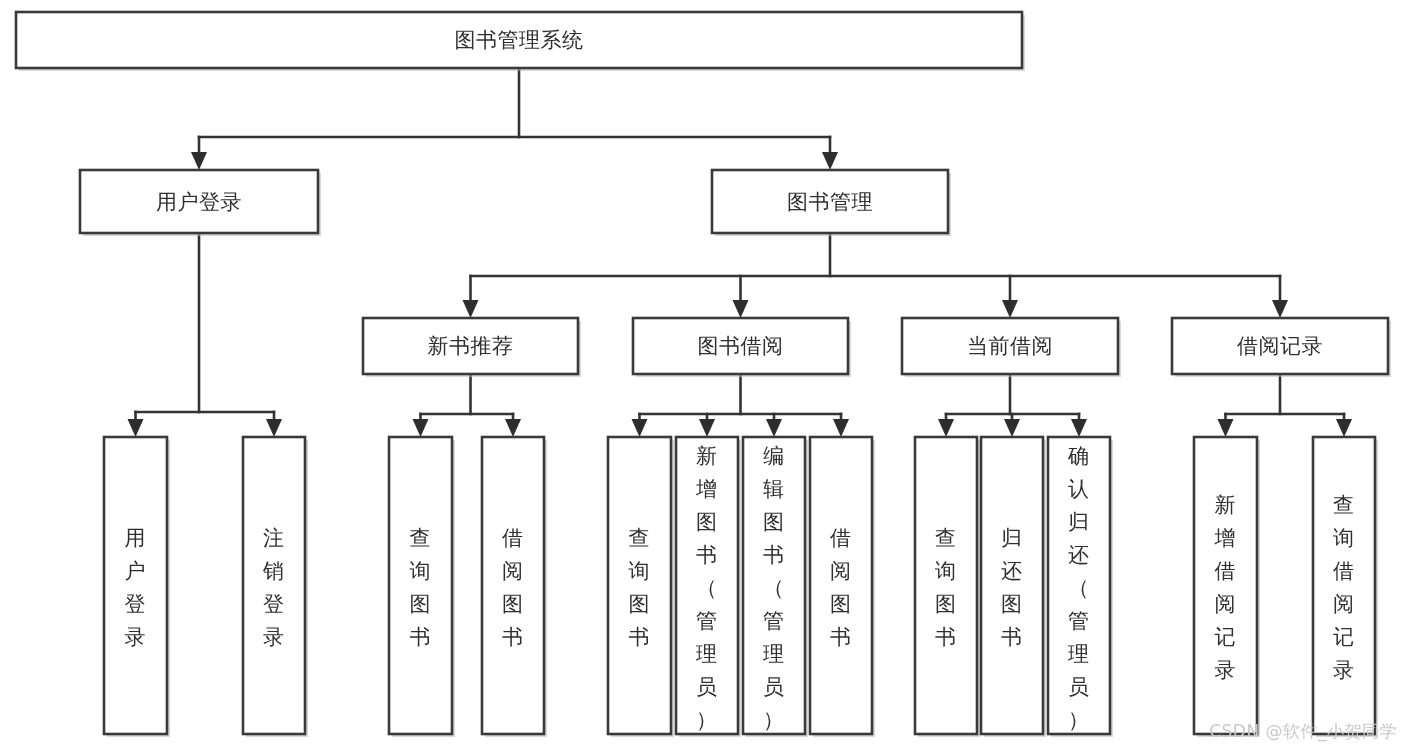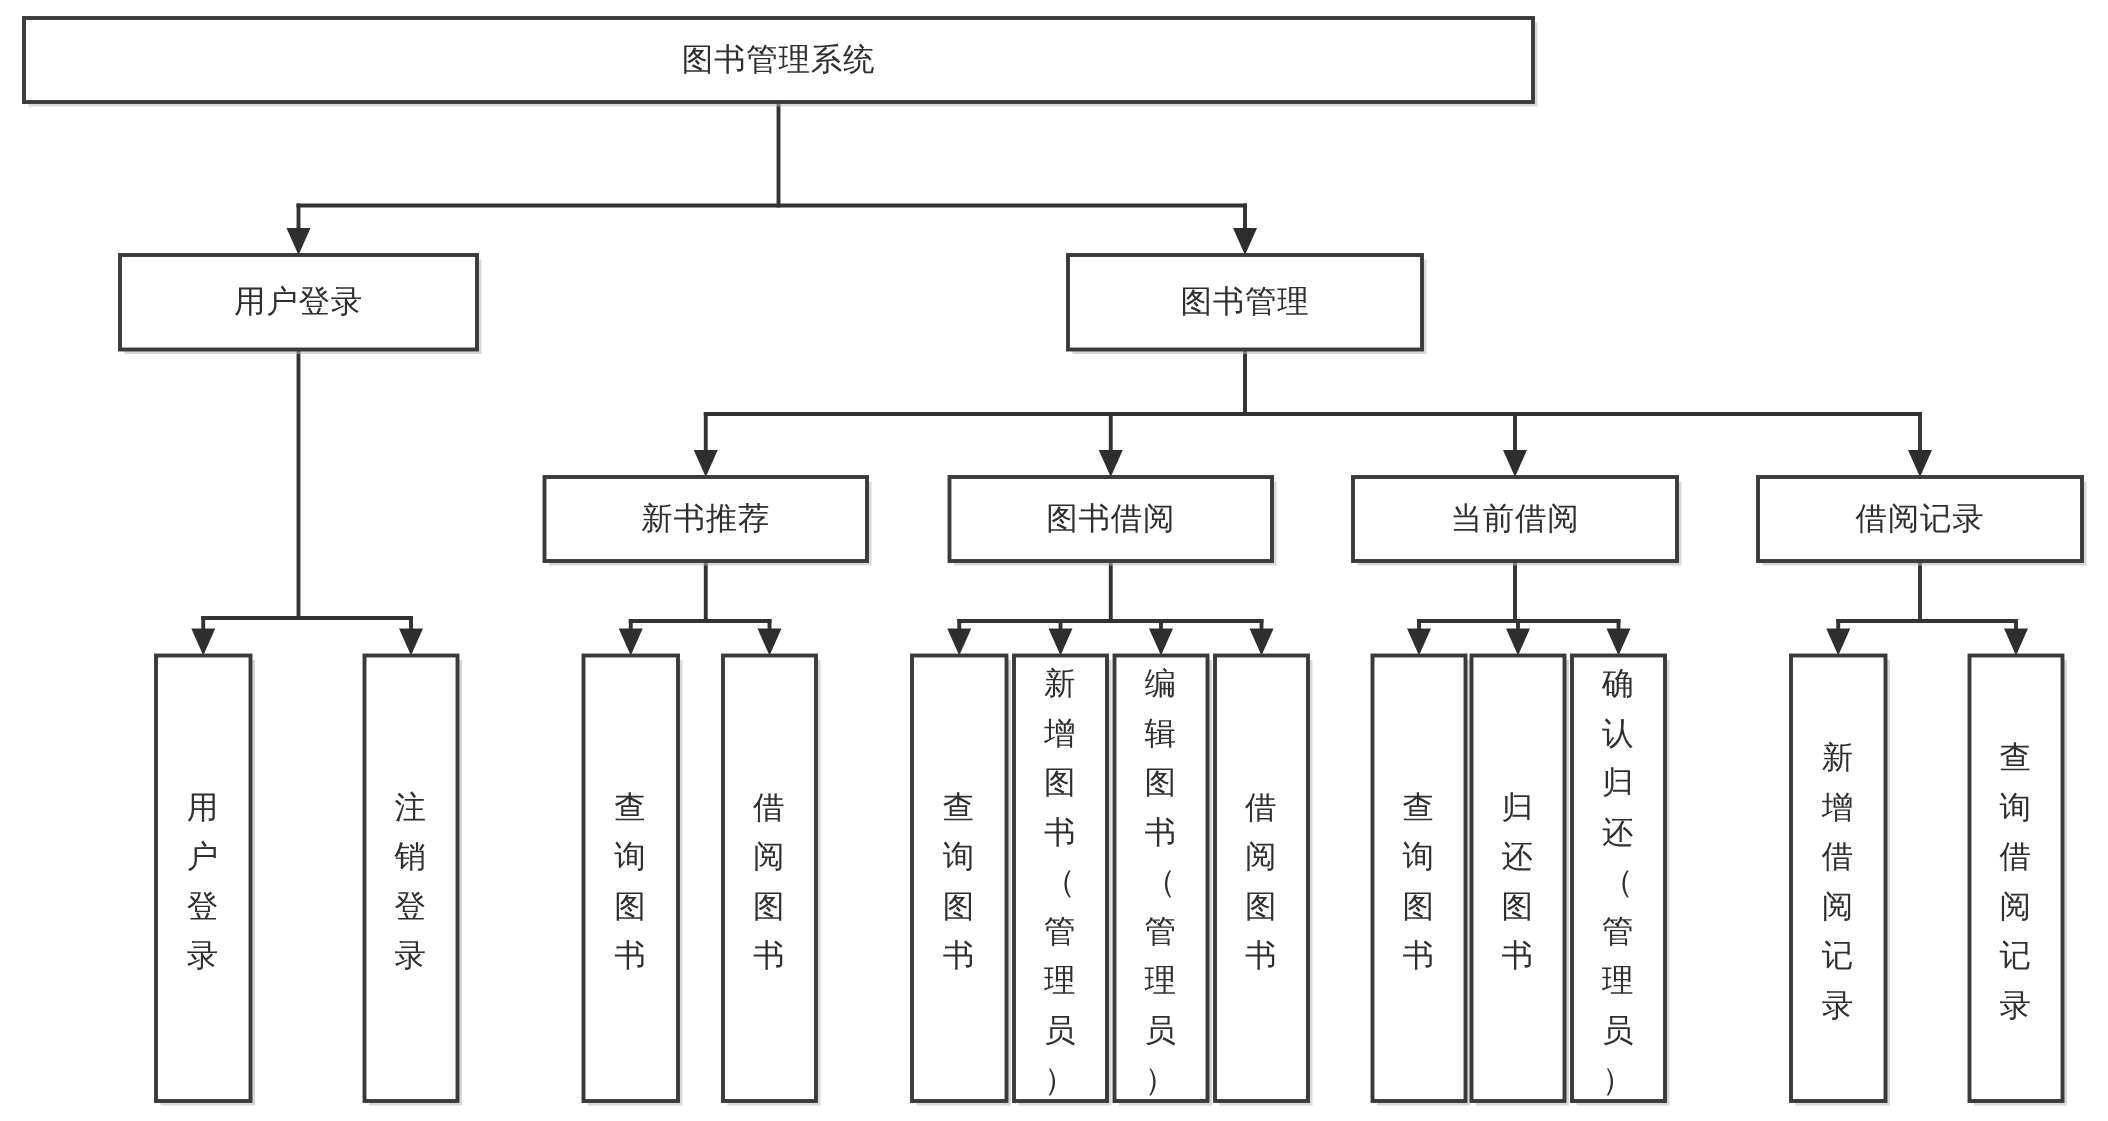--- a/index.html
+++ b/index.html
@@ -202,13 +202,14 @@
           <rect x="1194" y="437" width="63" height="297" class="node-box"></rect>
           <text x="1225.5" class="leaf-label"><tspan x="1225.5" y="512.24">新</tspan><tspan x="1225.5" y="545.24">增</tspan><tspan x="1225.5" y="578.24">借</tspan><tspan x="1225.5" y="611.24">阅</tspan><tspan x="1225.5" y="644.24">记</tspan><tspan x="1225.5" y="677.24">录</tspan></text>
         </g>
         <g>
           <rect x="1316" y="440" width="62" height="297" class="node-box-shadow"></rect>
           <rect x="1313" y="437" width="62" height="297" class="node-box"></rect>
           <text x="1344" class="leaf-label"><tspan x="1344" y="512.24">查</tspan><tspan x="1344" y="545.24">询</tspan><tspan x="1344" y="578.24">借</tspan><tspan x="1344" y="611.24">阅</tspan><tspan x="1344" y="644.24">记</tspan><tspan x="1344" y="677.24">录</tspan></text>
         </g>
       </g>
   </svg>
+  <div class="watermark">CSDN @软件_小贺同学</div>
 </div>
 
 </body></html>

